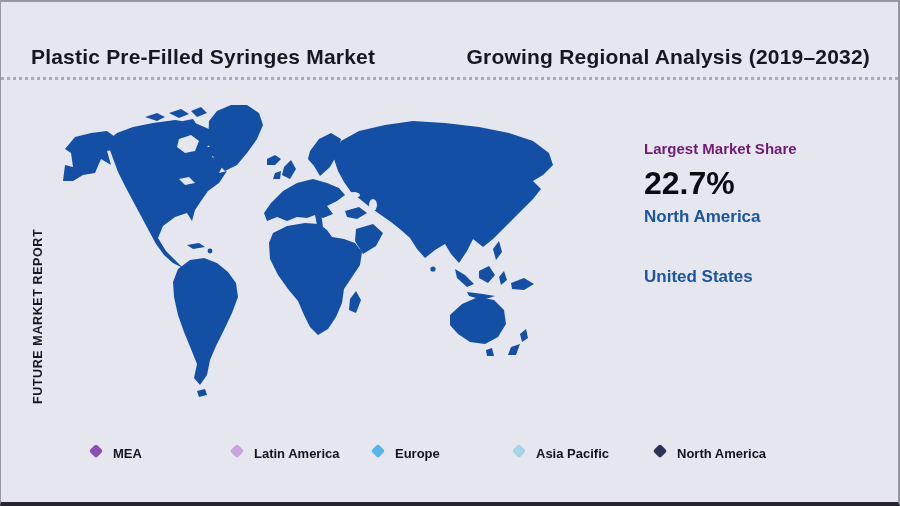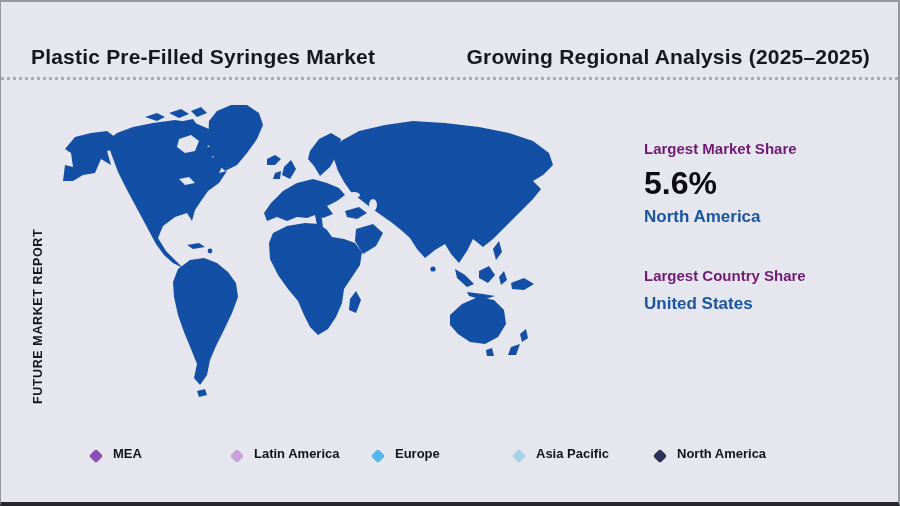--- a/index.html
+++ b/index.html
@@ -99,21 +99,21 @@
 
   .legend {
     position: absolute;
     left: 90px;
     top: 444px;
     display: flex;
     align-items: center;
   }
   .legend-item {
     display: flex;
-    align-items: flex-end;
+    align-items: flex-start;
     width: 141px;
   }
   .legend-item:last-child { width: auto; }
   .legend-marker {
     width: 10px;
     height: 10px;
     border-radius: 2px;
     transform: rotate(45deg);
     margin-right: 12px;
     flex: 0 0 auto;
@@ -125,21 +125,21 @@
     white-space: nowrap;
   }
 </style>
 </head>
 <body>
 
 <div class="frame" style="--bg: #e6e7ee; --accent-blue: #1a56a0; --map-fill: #134fa4;">
 
   <div class="header">
     <span class="title">Plastic Pre-Filled Syringes Market</span>
-    <span class="title">Growing Regional Analysis (2025–2025)</span>
+    <span class="title">Growing Regional Analysis (2019–2032)</span>
   </div>
 
   <div class="divider"></div>
 
   <div class="brand-vertical">FUTURE MARKET REPORT</div>
 
   <div class="map-wrap">
     <svg viewBox="0 0 565 330" preserveAspectRatio="none">
 
       <path class="land" d="M2,94 L4,78 L12,80 L10,66 L4,62 L14,50 L30,46 L46,44 L54,50 L56,62 L46,64 L50,78 L40,72 L34,86 L22,88 L12,94 Z"></path>
@@ -195,25 +195,24 @@
       <path class="land" d="M389,228 L401,217 L417,210 L433,213 L443,223 L445,237 L437,250 L424,257 L409,255 L397,247 L389,238 Z"></path>
       <path class="land" d="M425,263 L431,261 L433,269 L426,269 Z"></path>
       <path class="land" d="M459,247 L465,242 L467,251 L461,255 Z"></path>
       <path class="land" d="M450,260 L459,257 L455,268 L447,268 Z"></path>
     </svg>
   </div>
 
   <div class="stats">
     <div class="stat-block">
       <div class="stat-label">Largest Market Share</div>
-      <div class="stat-value">5.6%</div>
+      <div class="stat-value">22.7%</div>
       <div class="stat-region">North America</div>
     </div>
     <div class="stat-block">
-      <div class="stat-label">Largest Country Share</div>
       <div class="stat-region">United States</div>
     </div>
   </div>
 
   <div class="legend">
     <div class="legend-item">
       <span class="legend-marker" style="background: rgb(139, 79, 181);"></span>
       <span class="legend-label">MEA</span>
     </div>
     <div class="legend-item">

